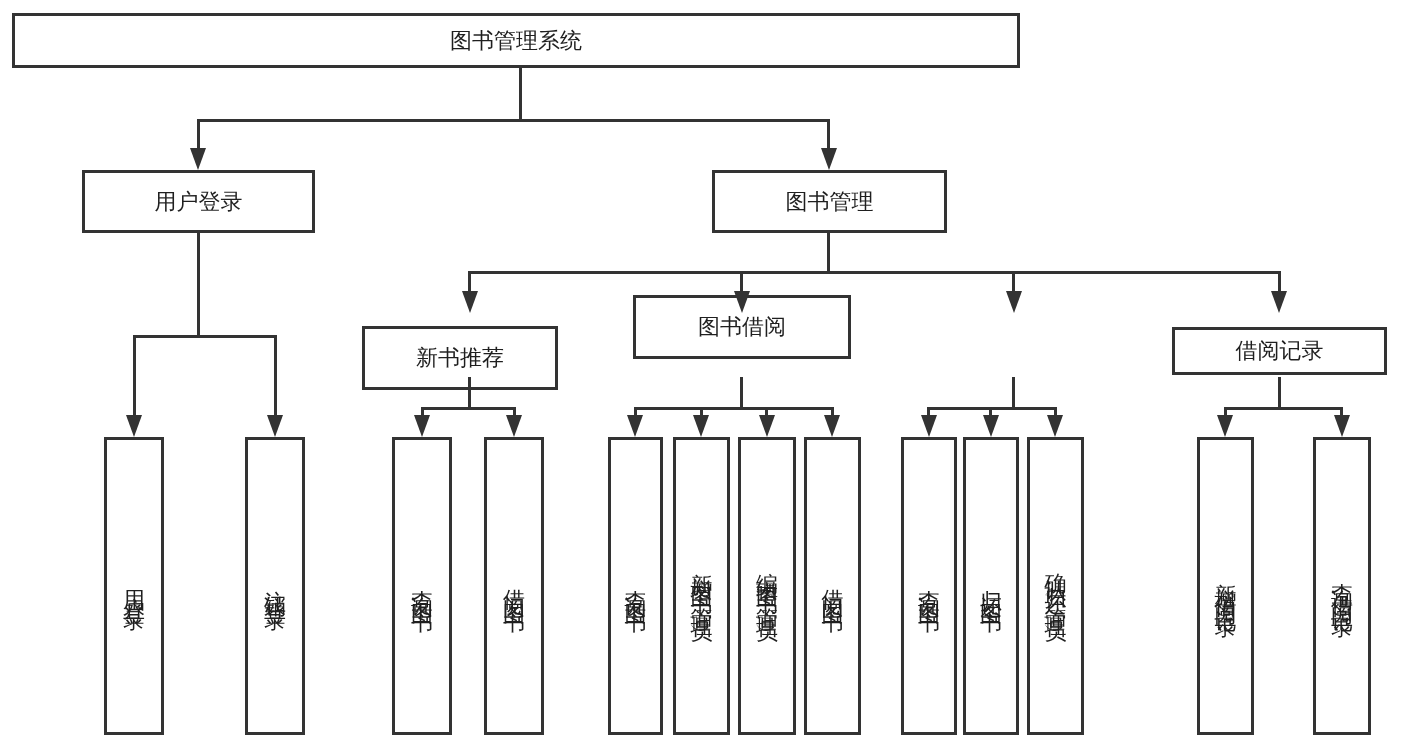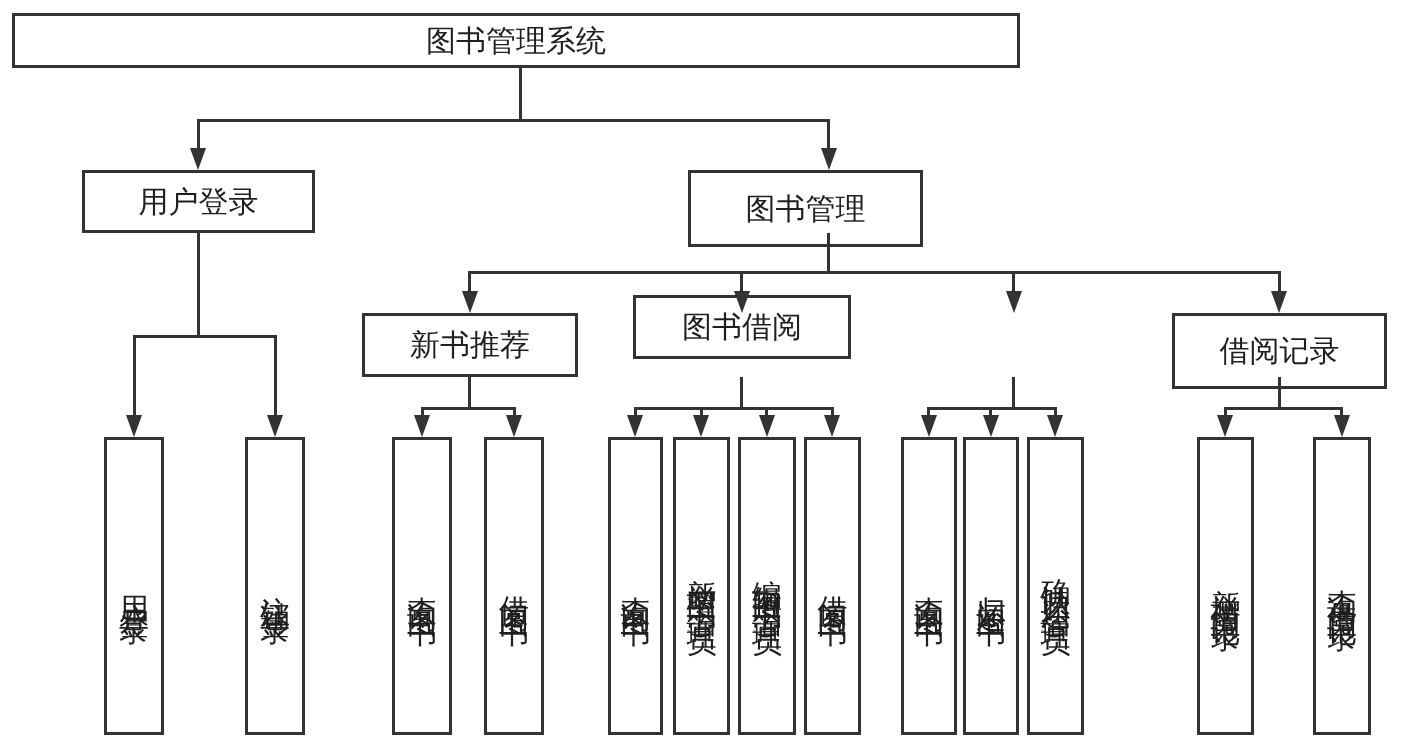--- a/index.html
+++ b/index.html
@@ -4,21 +4,21 @@
 <style>
   html,body { margin:0; padding:0; background:#ffffff; }
   .canvas {
     position:relative; width:1405px; height:747px; background:#ffffff;
     font-family:"Liberation Sans", sans-serif; overflow:hidden;
   }
   .box {
     position:absolute; box-sizing:border-box;
     border:3px solid var(--line,#333333); background:#ffffff;
     display:flex; align-items:center; justify-content:center;
-    color:var(--text,#1f1f1f); font-size:30px; line-height:1; white-space:nowrap;
+    color:var(--text,#1f1f1f); font-size:22px; line-height:1; white-space:nowrap;
   }
   .vbox {
     writing-mode:vertical-rl; text-orientation:mixed;
     letter-spacing:7px; white-space:normal;
   }
   .ln { position:absolute; background:var(--line,#333333); }
   .arr {
     position:absolute; width:0; height:0;
     border-left:8px solid transparent; border-right:8px solid transparent;
     border-top:22px solid var(--line,#333333);
@@ -29,25 +29,25 @@
   }
 </style>
 </head>
 <body>
 
 <div class="canvas">
 
   <div class="box" style="left:12px;top:13px;width:1008px;height:55px">图书管理系统</div>
 
   <div class="box" style="left:82px;top:170px;width:233px;height:63px">用户登录</div>
-  <div class="box" style="left:688px;top:170px;width:235px;height:77px">图书管理</div>
+  <div class="box" style="left:712px;top:170px;width:235px;height:63px">图书管理</div>
 
-  <div class="box" style="left:362px;top:313px;width:216px;height:64px">新书推荐</div>
+  <div class="box" style="left:362px;top:326px;width:196px;height:64px">新书推荐</div>
   <div class="box" style="left:633px;top:295px;width:218px;height:64px">图书借阅</div>
-  <div class="box" style="left:1172px;top:313px;width:215px;height:76px">借阅记录</div>
+  <div class="box" style="left:1172px;top:327px;width:215px;height:48px">借阅记录</div>
 
   <div class="box vbox" style="left:104px;top:437px;width:60px;height:298px">用户登录</div>
   <div class="box vbox" style="left:245px;top:437px;width:60px;height:298px">注销登录</div>
 
   <div class="box vbox" style="left:392px;top:437px;width:60px;height:298px">查询图书</div>
   <div class="box vbox" style="left:484px;top:437px;width:60px;height:298px">借阅图书</div>
 
   <div class="box vbox" style="left:608px;top:437px;width:55px;height:298px">查询图书</div>
   <div class="box vbox" style="left:673px;top:437px;width:57px;height:298px">新增图书（管理员）</div>
   <div class="box vbox" style="left:738px;top:437px;width:58px;height:298px">编辑图书（管理员）</div>

